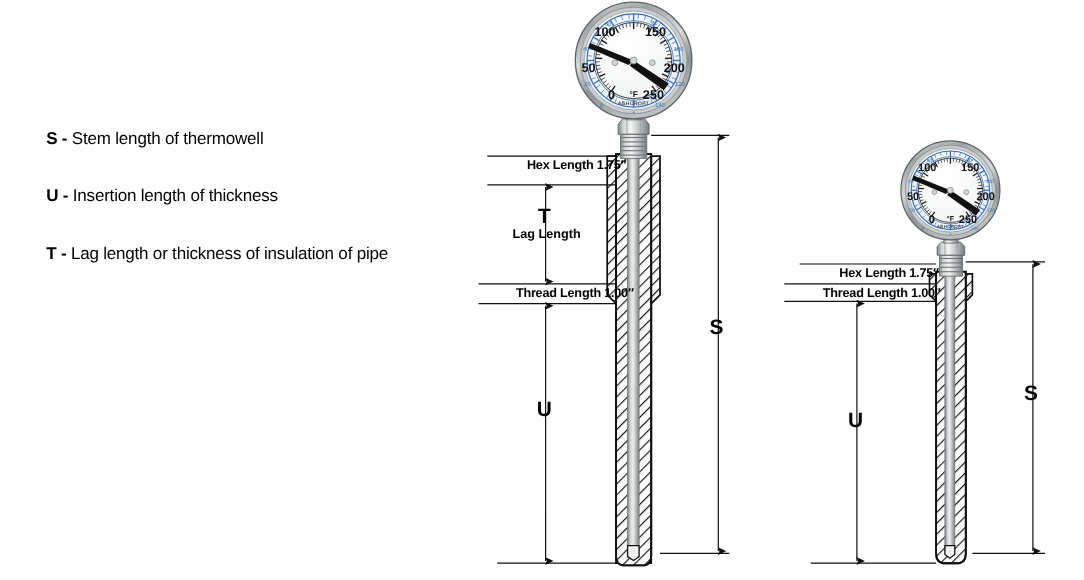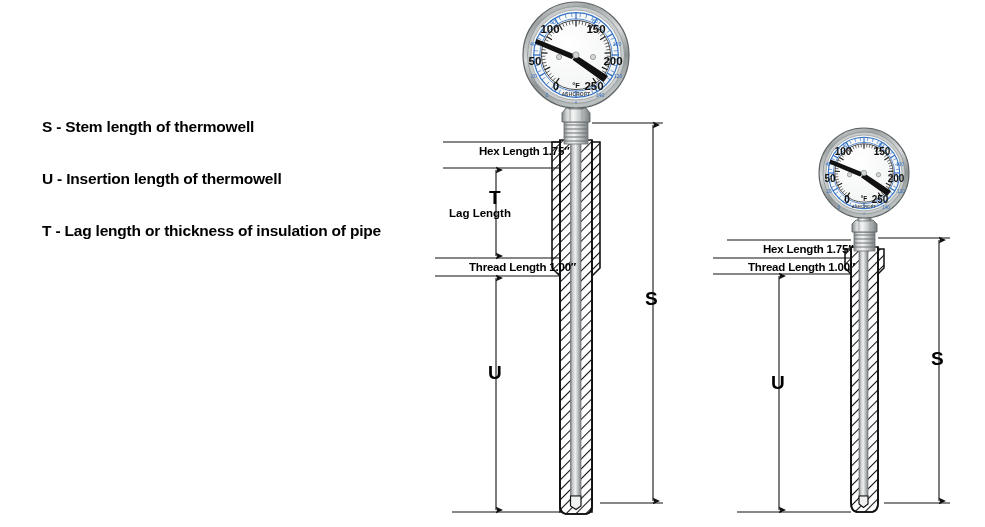--- a/index.html
+++ b/index.html
@@ -31,21 +31,21 @@
     font-size: 15.5px;
     line-height: 1.1;
     margin-bottom: 35px;
     white-space: nowrap;
     letter-spacing: -0.2px;
   }
   .legend-row:last-child { margin-bottom: 0; margin-top: 14px; }
   .legend-sym {
     font-weight: bold;
   }
-  .legend-txt { font-weight: bold; }
+  .legend-txt { font-weight: normal; }
 
   
   .dimlabel {
     position: absolute;
     font-size: 11.5px;
     font-weight: bold;
     white-space: nowrap;
     letter-spacing: -0.2px;
     padding-left: 32px;
   }
@@ -74,21 +74,21 @@
 </head>
 <body>
 
 <div id="stage">
 
   <div class="legend">
     <div class="legend-row">
       <span class="legend-sym">S</span><span class="legend-sym"> - </span><span class="legend-txt">Stem length of thermowell</span>
     </div>
     <div class="legend-row">
-      <span class="legend-sym">U</span><span class="legend-sym"> - </span><span class="legend-txt">Insertion length of thermowell</span>
+      <span class="legend-sym">U</span><span class="legend-sym"> - </span><span class="legend-txt">Insertion length of thickness</span>
     </div>
     <div class="legend-row">
       <span class="legend-sym">T</span><span class="legend-sym"> - </span><span class="legend-txt">Lag length or thickness of insulation of pipe</span>
     </div>
   </div>
 
   <svg class="vec" viewBox="0 0 985 527">
     <defs>
 
       <pattern id="hatch" width="7" height="7" patternTransform="rotate(45)" patternUnits="userSpaceOnUse">
@@ -540,21 +540,21 @@
         <line x1="884" y1="503" x2="950" y2="503"></line>
 
         <line x1="779" y1="276" x2="779" y2="510" marker-start="url(#arrUp)" marker-end="url(#arrDown)" stroke-width="1.1"></line>
         <line x1="939" y1="240" x2="939" y2="501" marker-start="url(#arrUp)" marker-end="url(#arrDown)" stroke-width="1.1"></line>
       </g>
     </g>
   </svg>
 
   <div class="dimlabel" style="left:447px; top:145px;">Hex Length 1.75″</div>
   <div class="biglabel" style="left:489px; top:187px;">T</div>
-  <div class="midlabel" style="left:449px; top:207px;">Lag Length</div>
+  <div class="midlabel" style="left:466px; top:207px;">Lag Length</div>
   <div class="dimlabel" style="left:437px; top:261px;">Thread Length 1.00″</div>
   <div class="biglabel" style="left:488px; top:362px;">U</div>
   <div class="biglabel" style="left:645px; top:288px;">S</div>
 
   <div class="dimlabel" style="left:731px; top:243px;">Hex Length 1.75″</div>
   <div class="dimlabel" style="left:716px; top:261px;">Thread Length 1.00″</div>
   <div class="biglabel" style="left:771px; top:372px;">U</div>
   <div class="biglabel" style="left:931px; top:348px;">S</div>
 
 </div>

